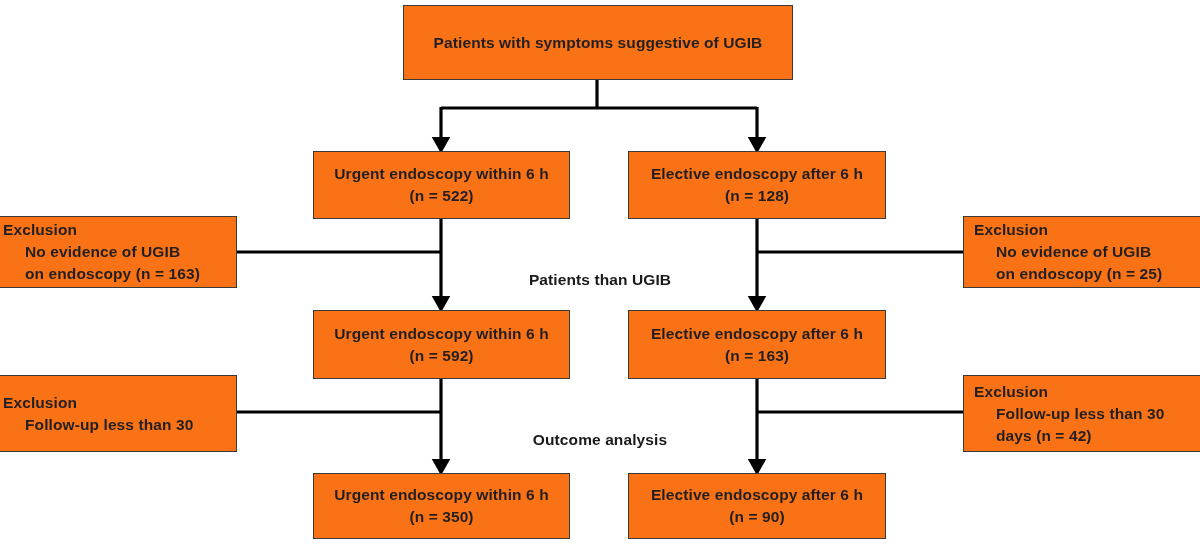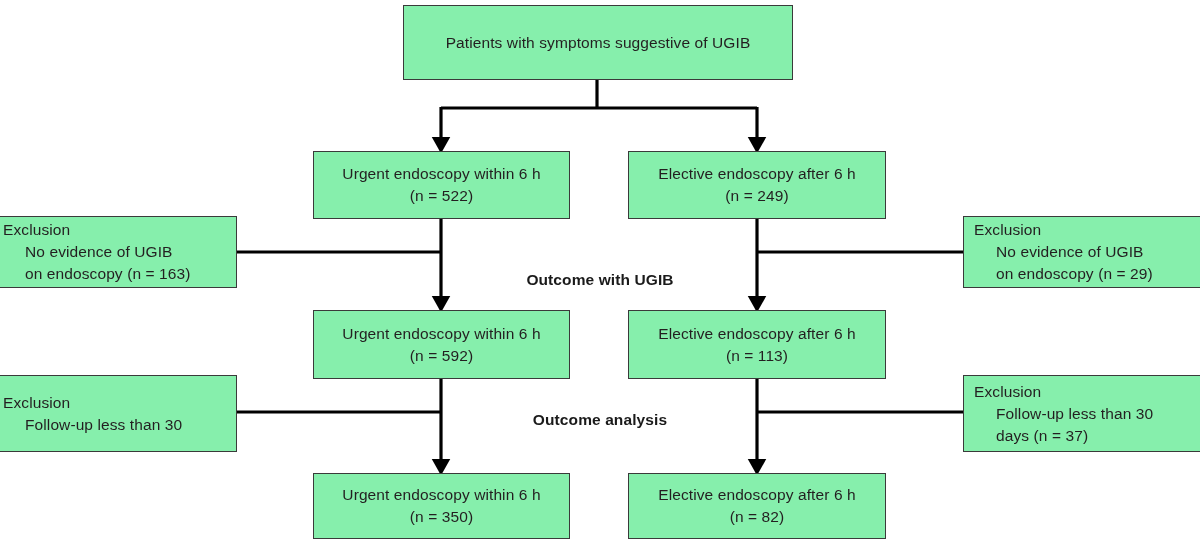--- a/index.html
+++ b/index.html
@@ -22,27 +22,28 @@
     top: 0;
     left: 0;
     width: 1200px;
     height: 544px;
     pointer-events: none;
   }
   .node {
     position: absolute;
     box-sizing: border-box;
     border: 1.6px solid #3a3a3a;
-    background: #86efac;
+    background: #f97316;
     color: #231f20;
     display: flex;
     flex-direction: column;
     justify-content: center;
     font-size: 15.5px;
     line-height: 1.42;
+    font-weight: bold;
   }
   .node.centered {
     align-items: center;
     text-align: center;
   }
   .node.lefty {
     align-items: flex-start;
     text-align: left;
     padding-left: 10px;
   }
@@ -104,63 +105,63 @@
     <div class="line">Patients with symptoms suggestive of UGIB</div>
   </div>
 
   <div class="node centered" style="left:313px; top:151px; width:257px; height:68px;">
     <div class="line">Urgent endoscopy within 6 h</div>
     <div class="line">(n = 522)</div>
   </div>
 
   <div class="node centered" style="left:628px; top:151px; width:258px; height:68px;">
     <div class="line">Elective endoscopy after 6 h</div>
-    <div class="line">(n = 249)</div>
+    <div class="line">(n = 128)</div>
   </div>
 
   <div class="node lefty" style="left:-8px; top:216px; width:245px; height:72px;">
     <div class="line">Exclusion</div>
     <div class="line indent">No evidence of UGIB</div>
     <div class="line indent">on endoscopy (n = 163)</div>
   </div>
 
   <div class="node lefty" style="left:963px; top:216px; width:245px; height:72px;">
     <div class="line">Exclusion</div>
     <div class="line indent">No evidence of UGIB</div>
-    <div class="line indent">on endoscopy (n = 29)</div>
+    <div class="line indent">on endoscopy (n = 25)</div>
   </div>
 
-  <div class="stage-label" style="left:455px; top:271px; width:290px;">Outcome with UGIB</div>
+  <div class="stage-label" style="left:455px; top:271px; width:290px;">Patients than UGIB</div>
 
   <div class="node centered" style="left:313px; top:310px; width:257px; height:69px;">
     <div class="line">Urgent endoscopy within 6 h</div>
     <div class="line">(n = 592)</div>
   </div>
 
   <div class="node centered" style="left:628px; top:310px; width:258px; height:69px;">
     <div class="line">Elective endoscopy after 6 h</div>
-    <div class="line">(n = 113)</div>
+    <div class="line">(n = 163)</div>
   </div>
 
   <div class="node lefty" style="left:-8px; top:375px; width:245px; height:77px;">
     <div class="line">Exclusion</div>
     <div class="line indent">Follow-up less than 30</div>
   </div>
 
   <div class="node lefty" style="left:963px; top:375px; width:245px; height:77px;">
     <div class="line">Exclusion</div>
     <div class="line indent">Follow-up less than 30</div>
-    <div class="line indent">days (n = 37)</div>
+    <div class="line indent">days (n = 42)</div>
   </div>
 
-  <div class="stage-label" style="left:455px; top:411px; width:290px;">Outcome analysis</div>
+  <div class="stage-label" style="left:455px; top:431px; width:290px;">Outcome analysis</div>
 
   <div class="node centered" style="left:313px; top:473px; width:257px; height:66px;">
     <div class="line">Urgent endoscopy within 6 h</div>
     <div class="line">(n = 350)</div>
   </div>
 
   <div class="node centered" style="left:628px; top:473px; width:258px; height:66px;">
     <div class="line">Elective endoscopy after 6 h</div>
-    <div class="line">(n = 82)</div>
+    <div class="line">(n = 90)</div>
   </div>
 
 </div>
 
 </body></html>

